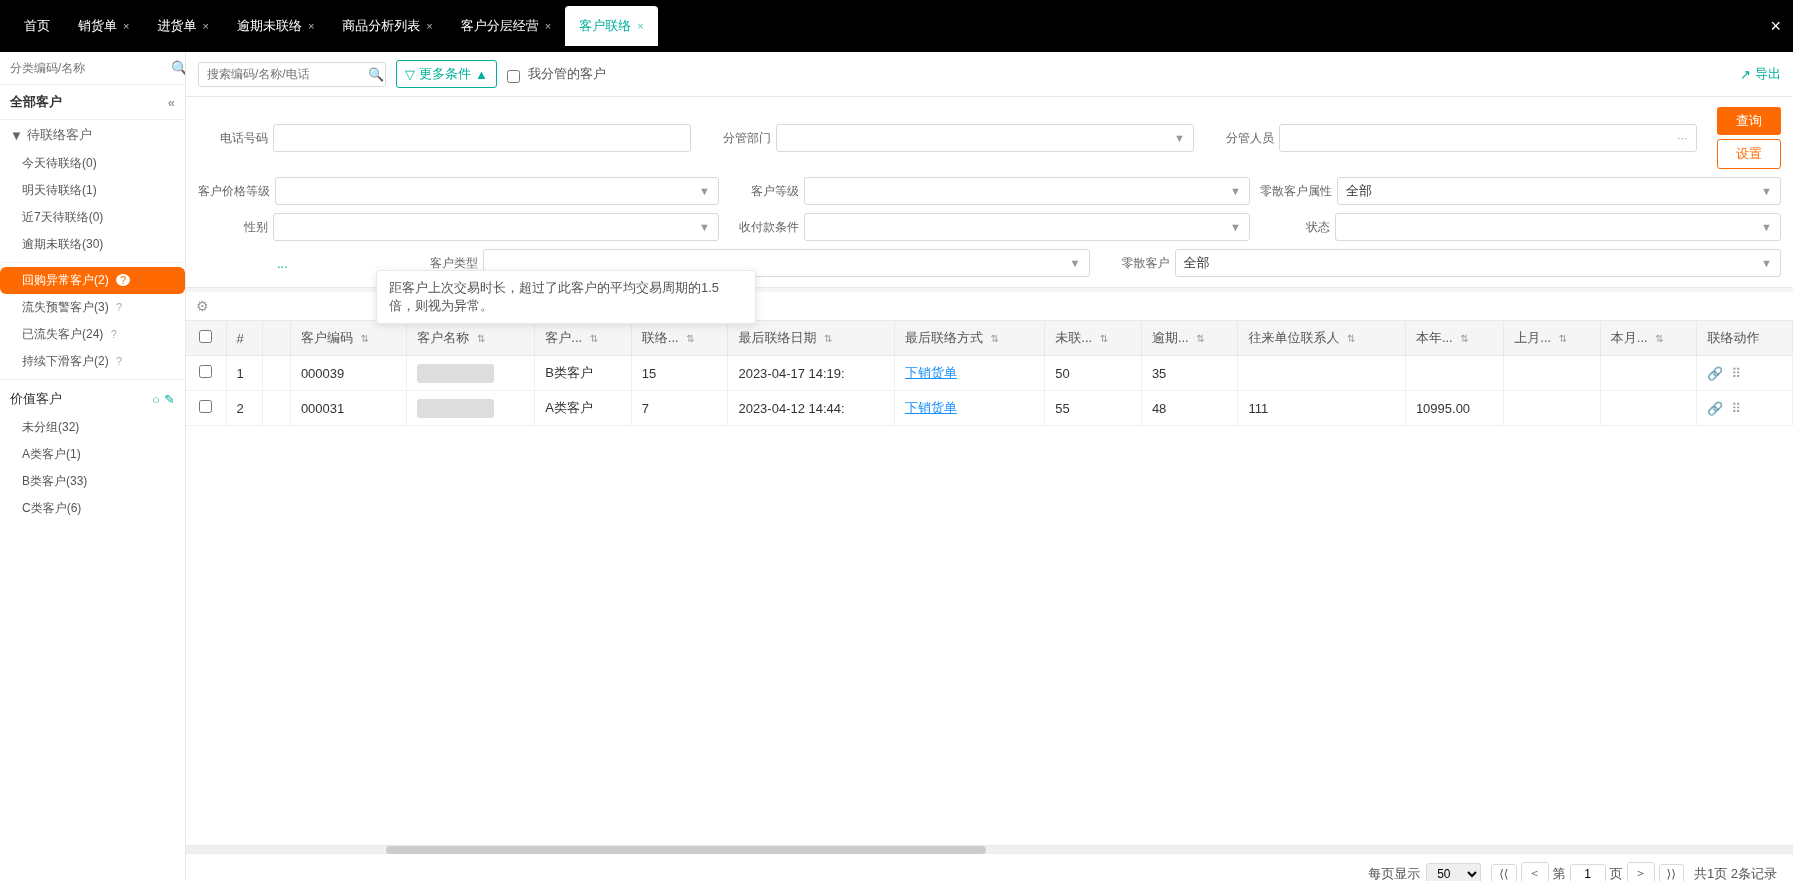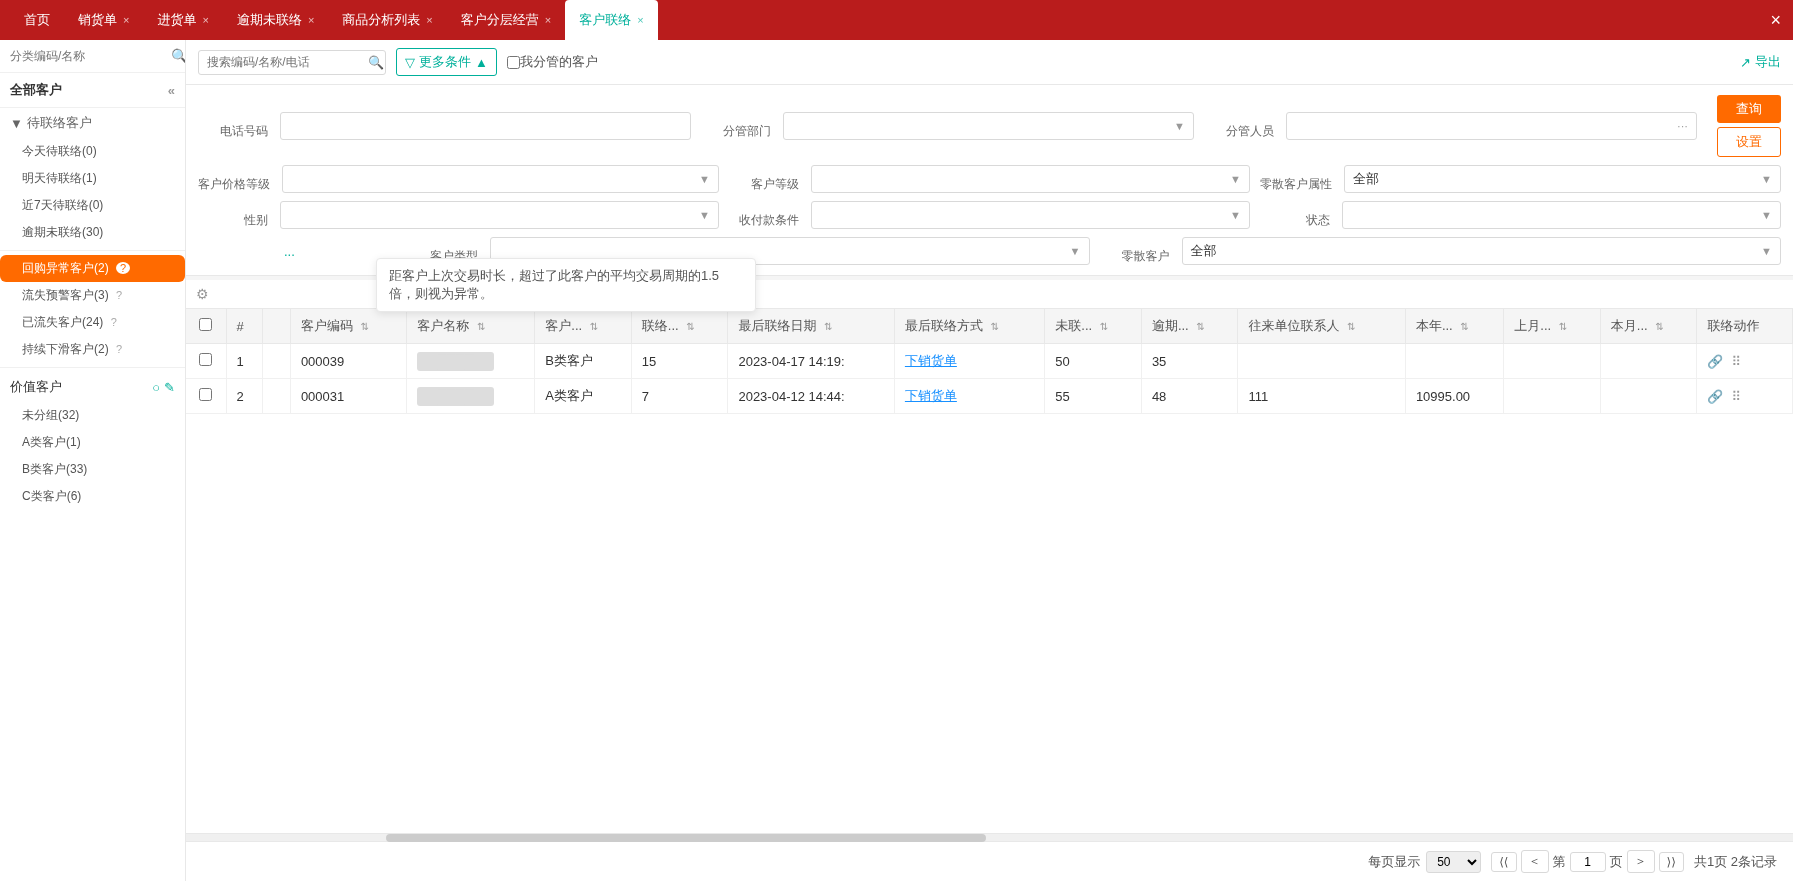--- a/index.html
+++ b/index.html
@@ -1,21 +1,21 @@
 <!DOCTYPE html>
 <html><head>
   <meta charset="utf-8">
   <style>
     * { box-sizing: border-box; margin: 0; padding: 0; font-family: 'Microsoft YaHei', Arial, sans-serif; font-size: 13px; }
     body { background: #f5f5f5; width: 1793px; height: 881px; overflow: hidden; }
 
     
     .top-nav {
-      background: #b91c1c;
-      height: 40px;
+      background: #000000;
+      height: 52px;
       display: flex;
       align-items: center;
       padding: 0 10px;
       color: #fff;
       position: relative;
     }
     .top-nav .nav-item {
       padding: 0 14px;
       height: 40px;
       display: flex;
@@ -164,22 +164,22 @@
       gap: 4px;
       color: #00b09b;
       cursor: pointer;
       font-size: 12px;
       border: 1px solid #00b09b;
       border-radius: 3px;
       padding: 4px 8px;
     }
     .filter-checkbox-label {
       display: flex;
-      align-items: center;
-      gap: 0;
+      align-items: flex-end;
+      gap: 8px;
       font-size: 12px;
       color: #555;
       cursor: pointer;
     }
     .filter-checkbox-label input[type=checkbox] { cursor: pointer; }
     .export-btn {
       margin-left: auto;
       display: flex;
       align-items: center;
       gap: 4px;
@@ -196,23 +196,23 @@
     }
     .filter-row {
       display: flex;
       align-items: center;
       gap: 10px;
       margin-bottom: 8px;
     }
     .filter-row:last-child { margin-bottom: 0; }
     .filter-field {
       display: flex;
-      align-items: flex-end;
+      align-items: center;
       flex: 1;
-      gap: 12px;
+      gap: 5px;
       min-width: 0;
     }
     .filter-field label {
       color: #666;
       font-size: 12px;
       white-space: nowrap;
       min-width: 70px;
       text-align: right;
     }
     .filter-field .field-input {

